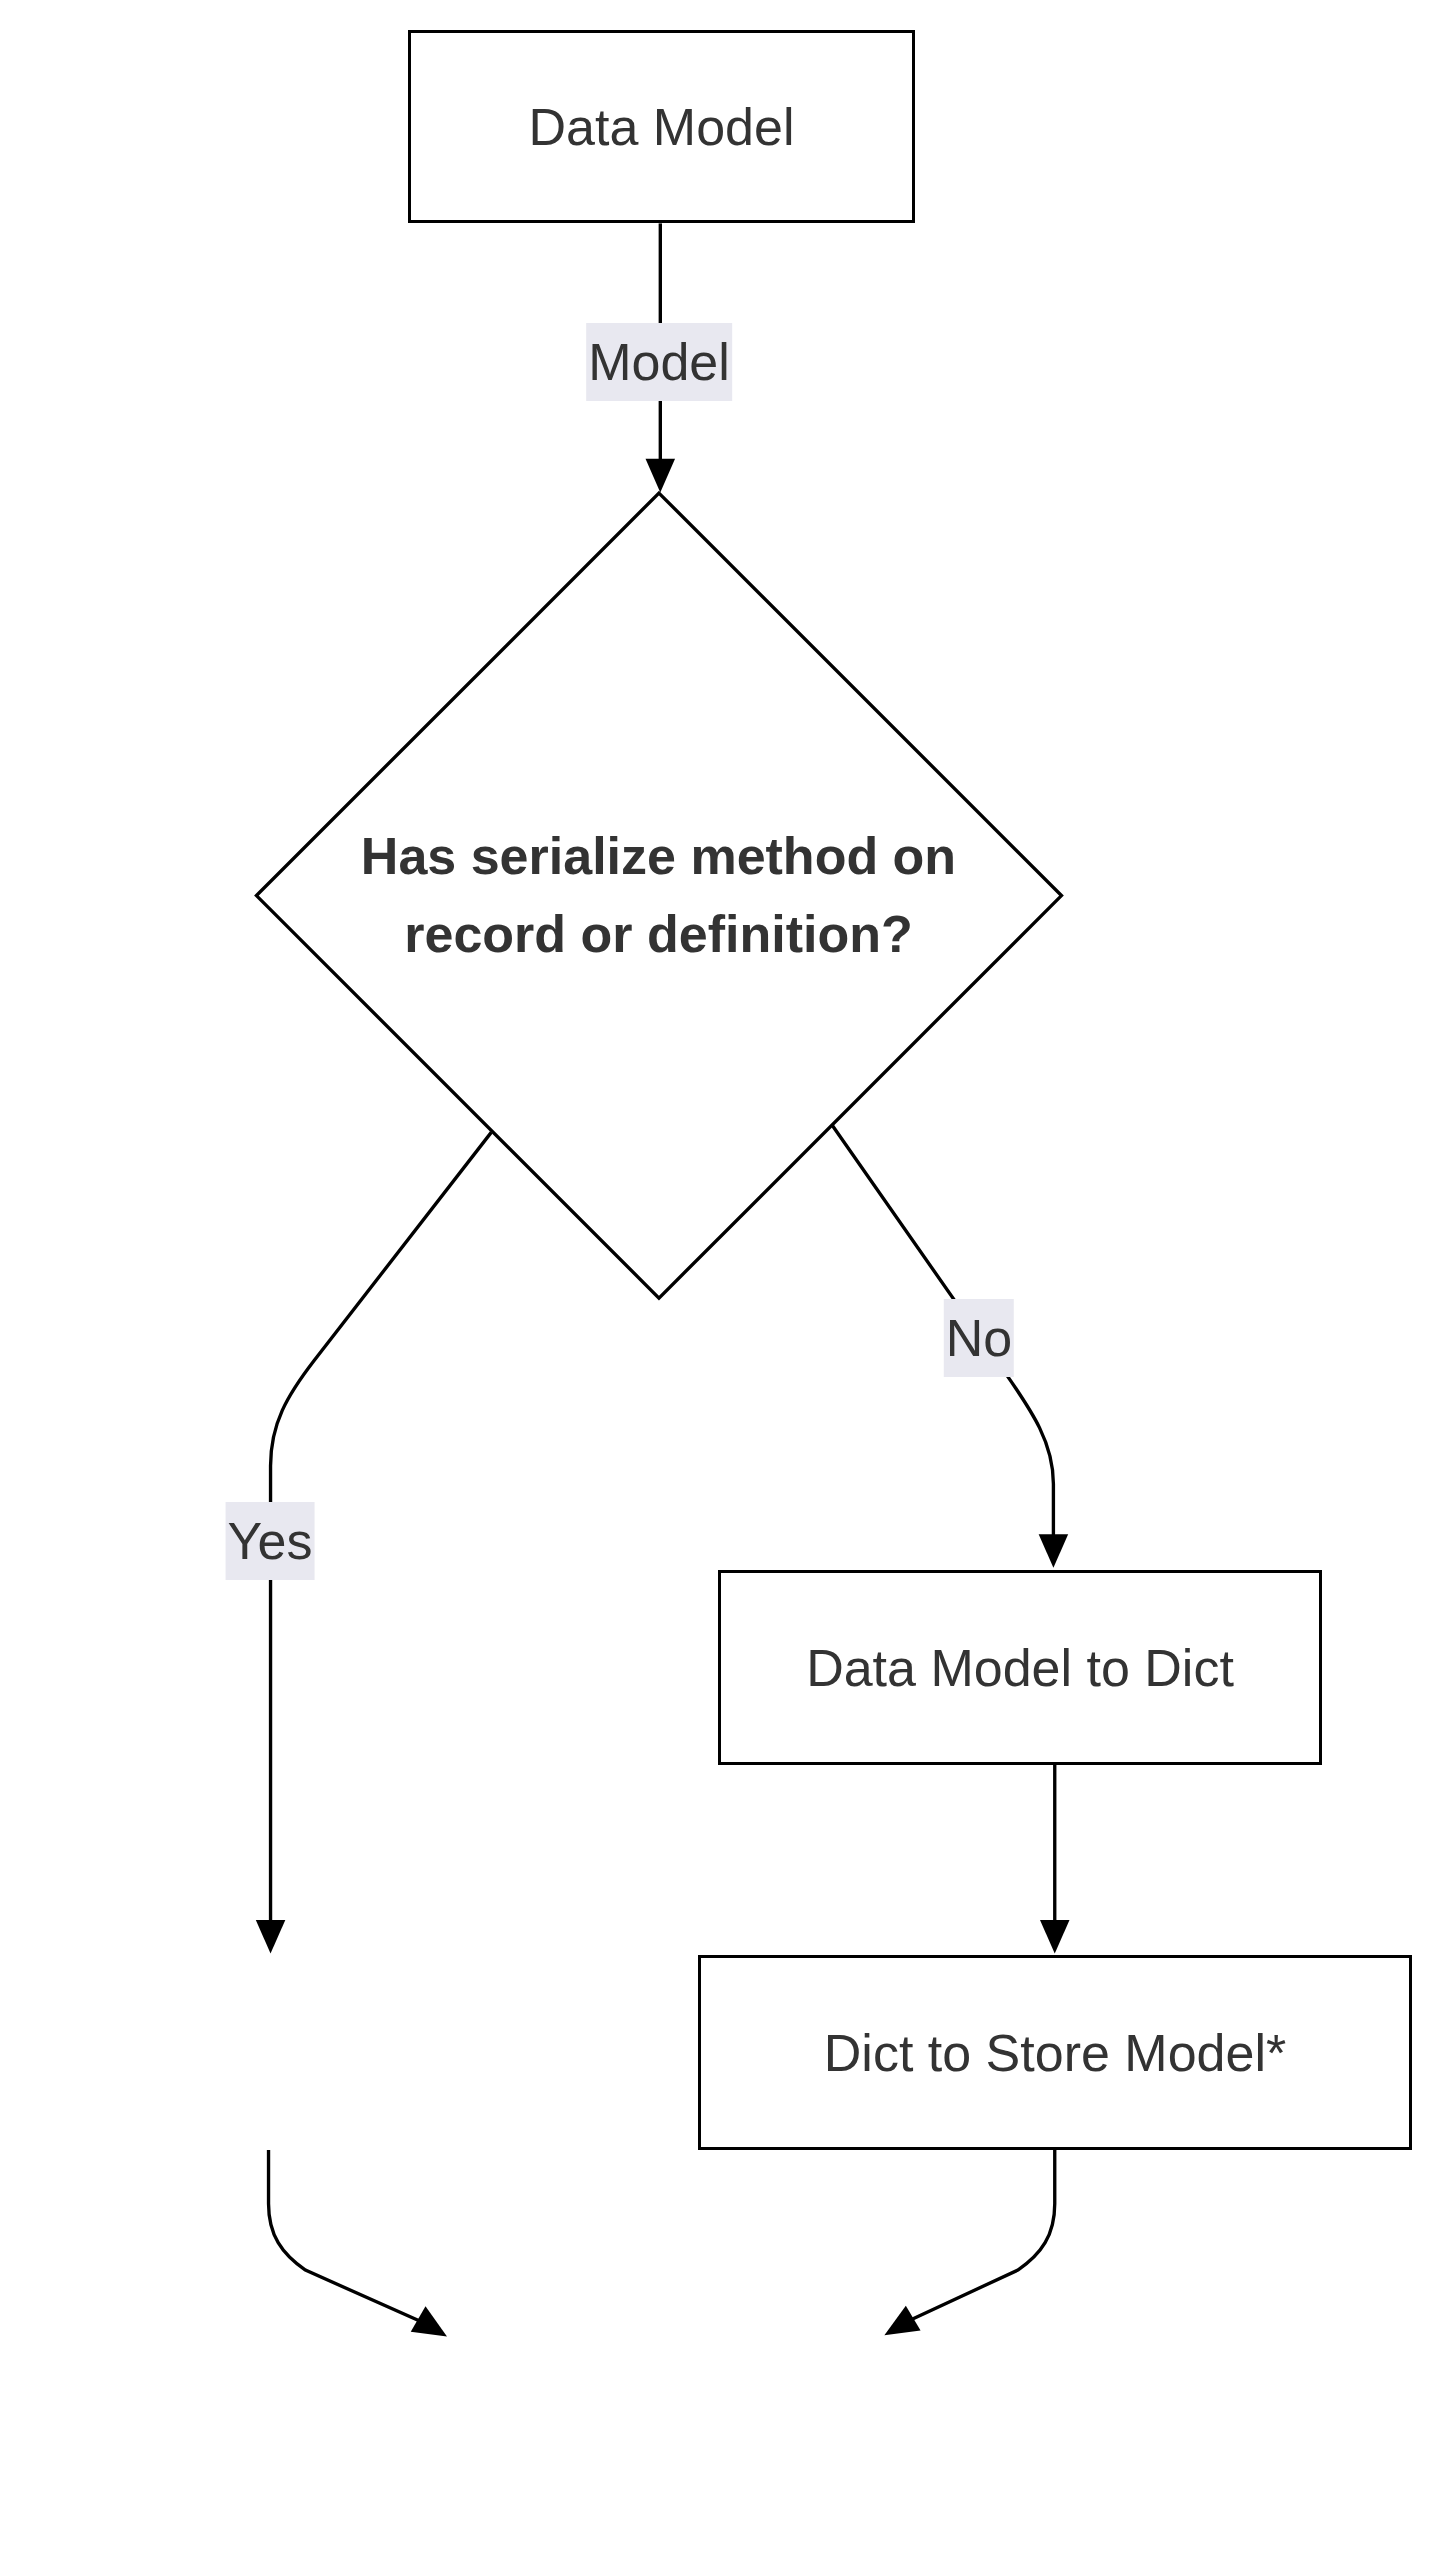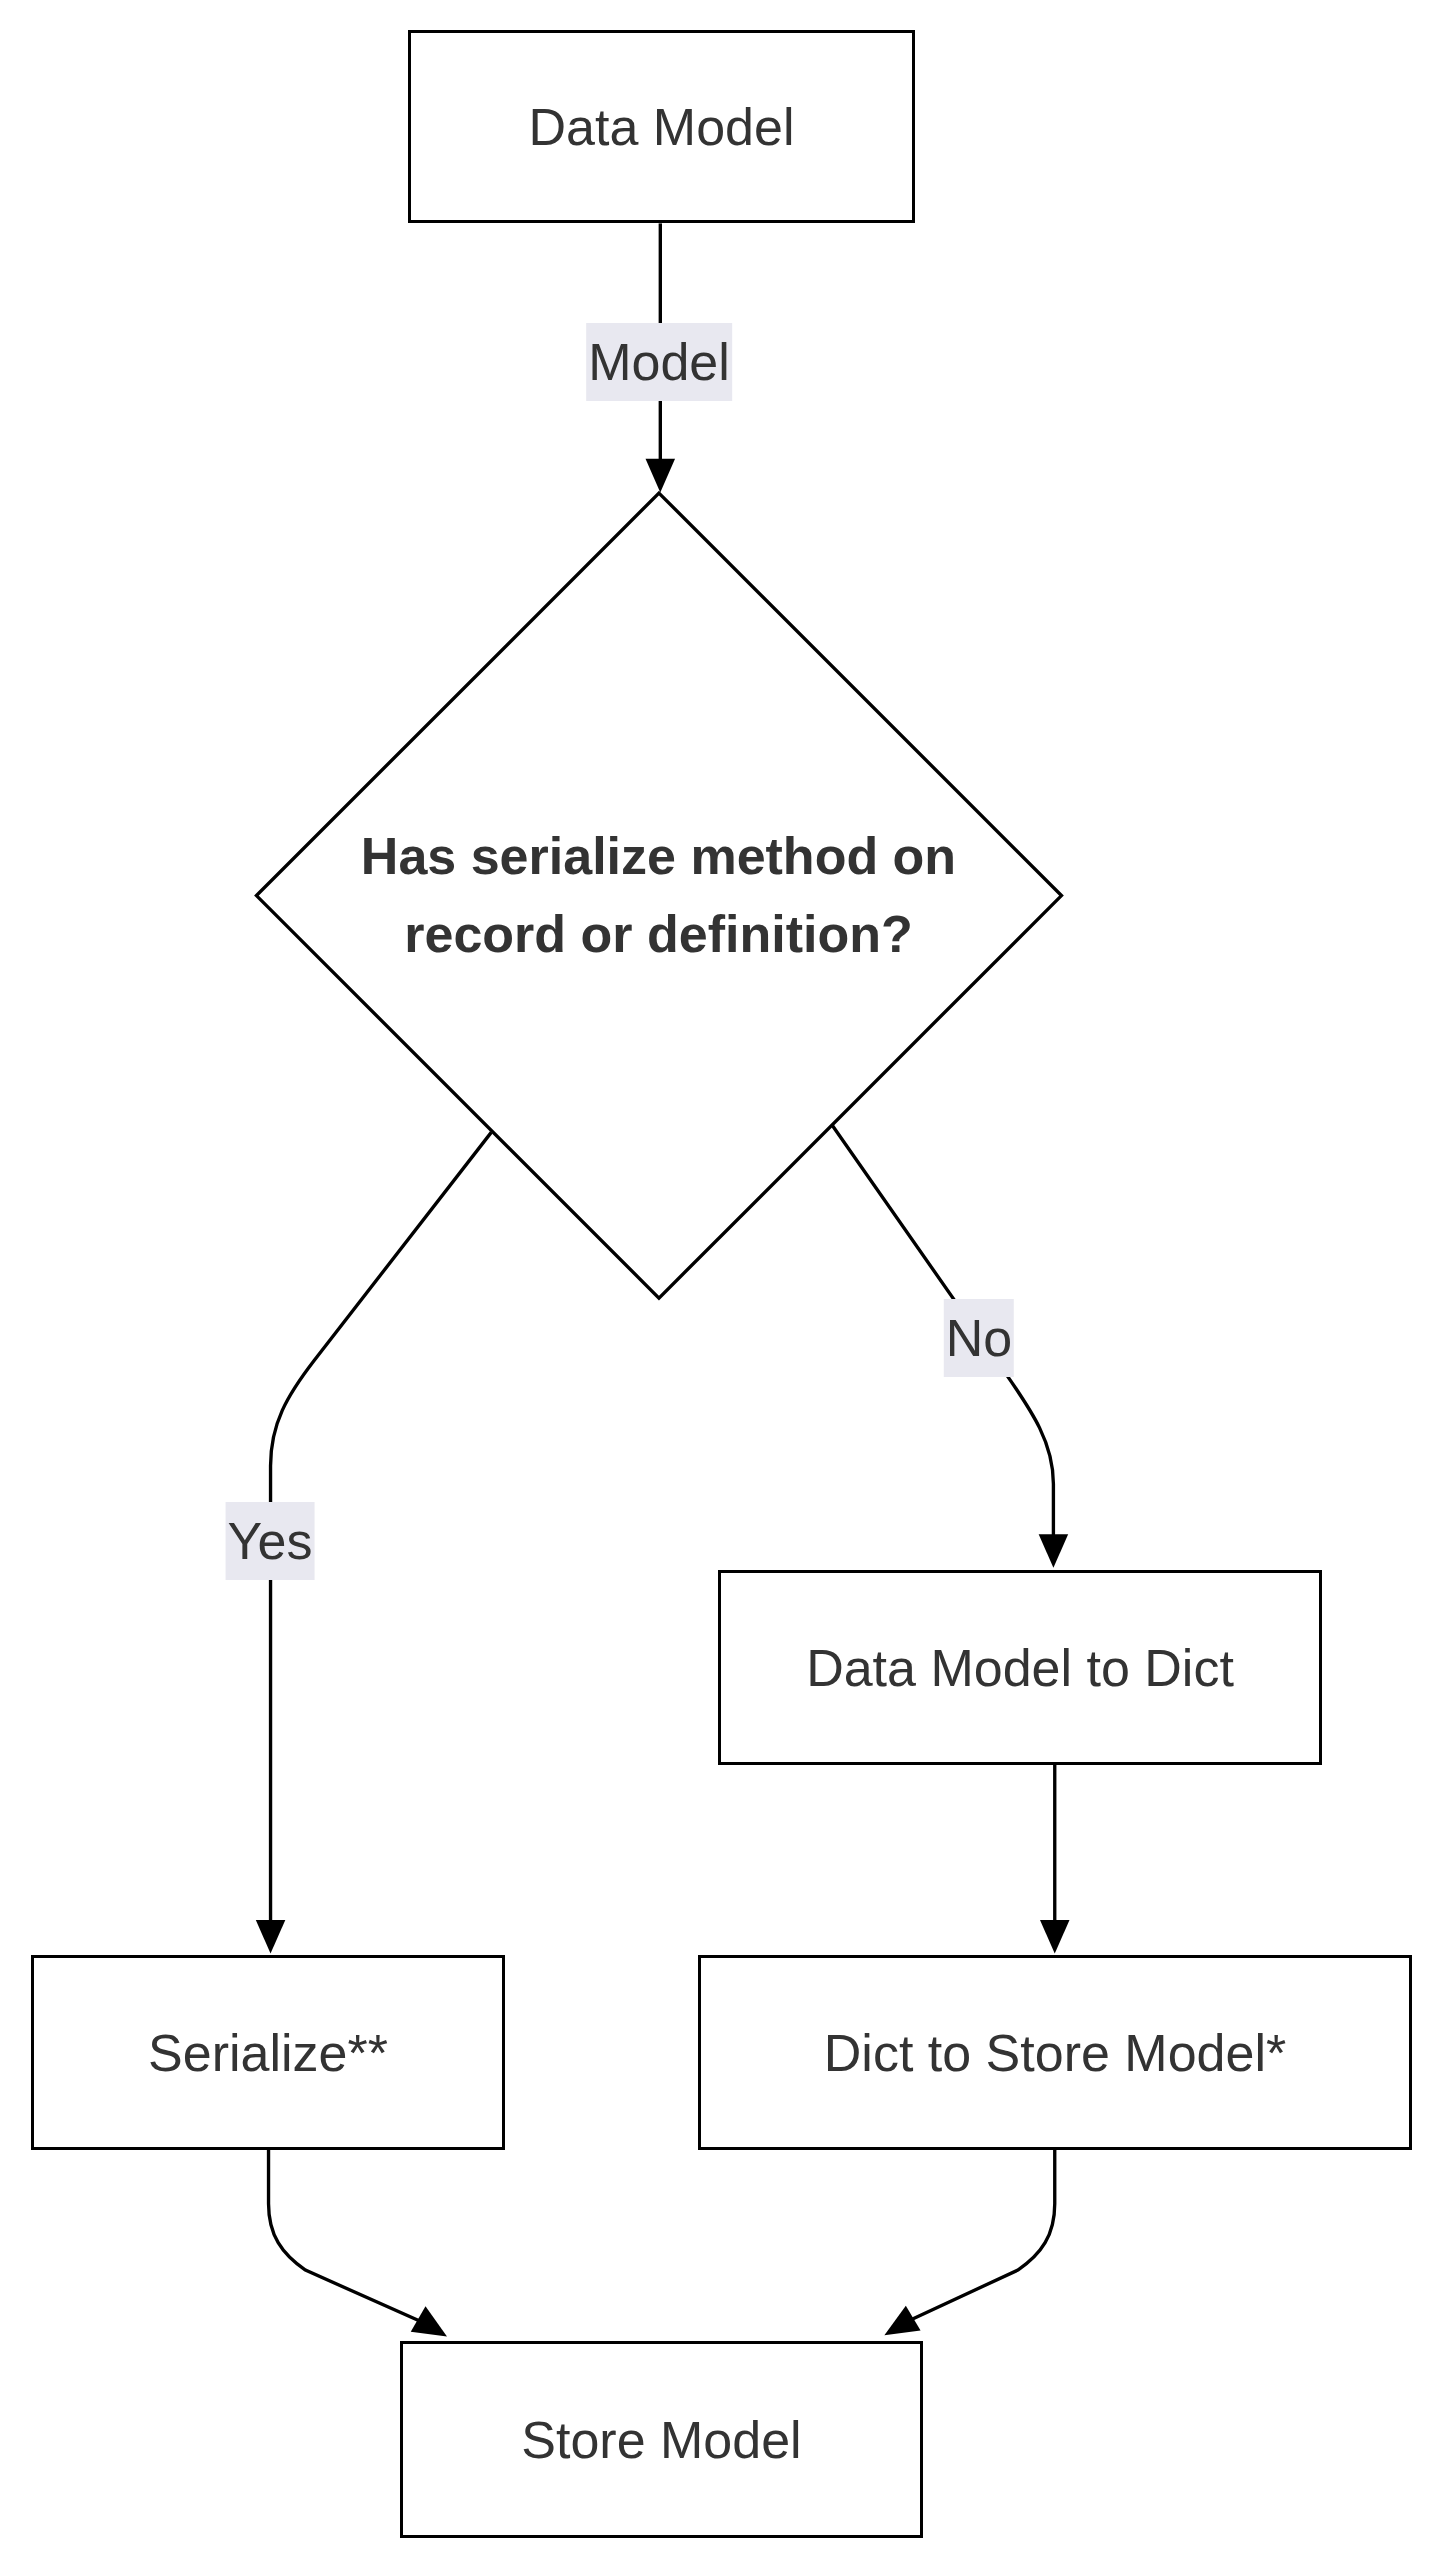--- a/index.html
+++ b/index.html
@@ -85,25 +85,23 @@
     <path class="edge" d="M 1572 3205 L 1572 3285 C 1572 3332 1552 3360 1517 3384 L 1336 3468"></path>
     <polygon class="arrow" points="1318,3481 1372,3474 1350,3437"></polygon>
   </svg>
 
   <div class="node" style="left:408px;top:30px;width:507px;height:193px;">Data Model</div>
 
   <div class="diamond-label" style="left:323px;top:817px;width:671px;">Has serialize method on record or definition?</div>
 
   <div class="node" style="left:718px;top:1570px;width:604px;height:195px;">Data Model to Dict</div>
 
-  <div class="node" style="left:31px;top:1955px;width:474px;height:195px;">Serialize**</div>
 
   <div class="node" style="left:698px;top:1955px;width:714px;height:195px;">Dict to Store Model*</div>
 
-  <div class="node" style="left:400px;top:2341px;width:523px;height:197px;">Store Model</div>
 
   <div class="edge-label" style="left:659px;top:362px;">Model</div>
 
   <div class="edge-label" style="left:270px;top:1541px;">Yes</div>
 
   <div class="edge-label" style="left:979px;top:1338px;">No</div>
 
 </div>
 
 

